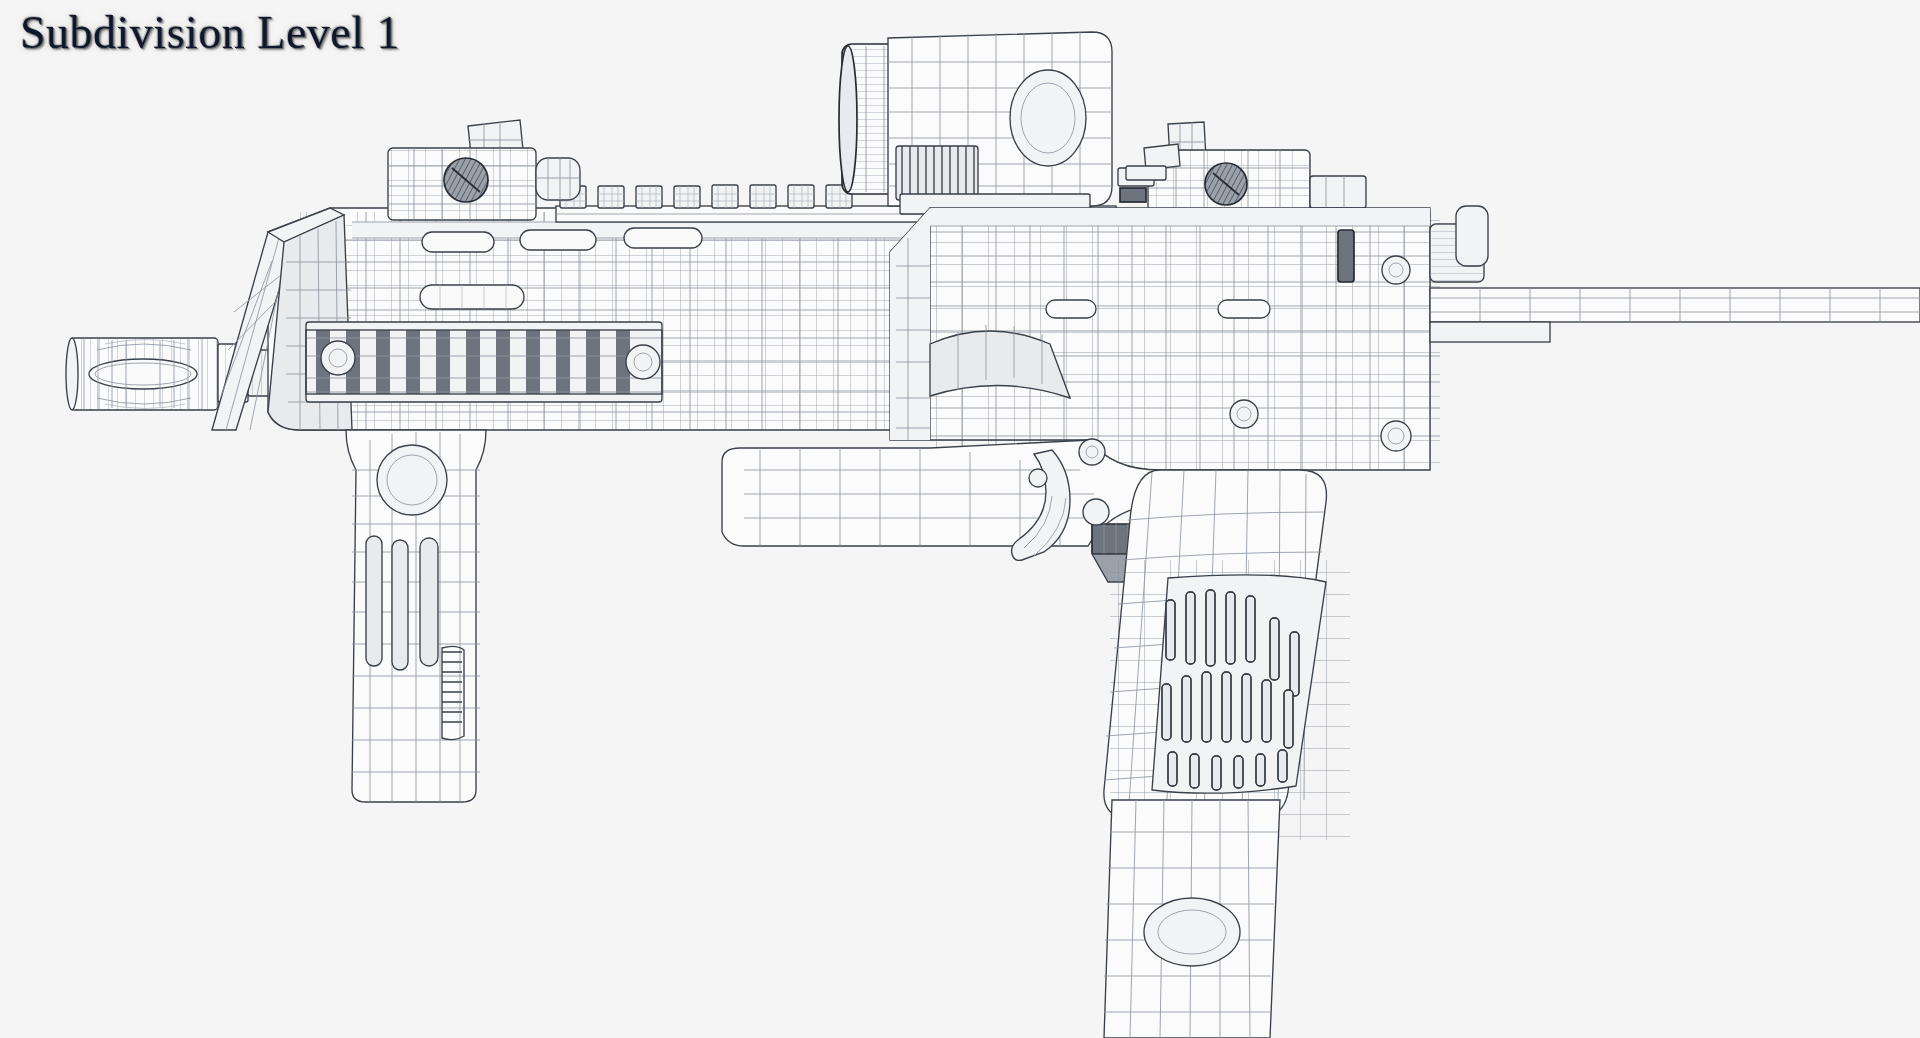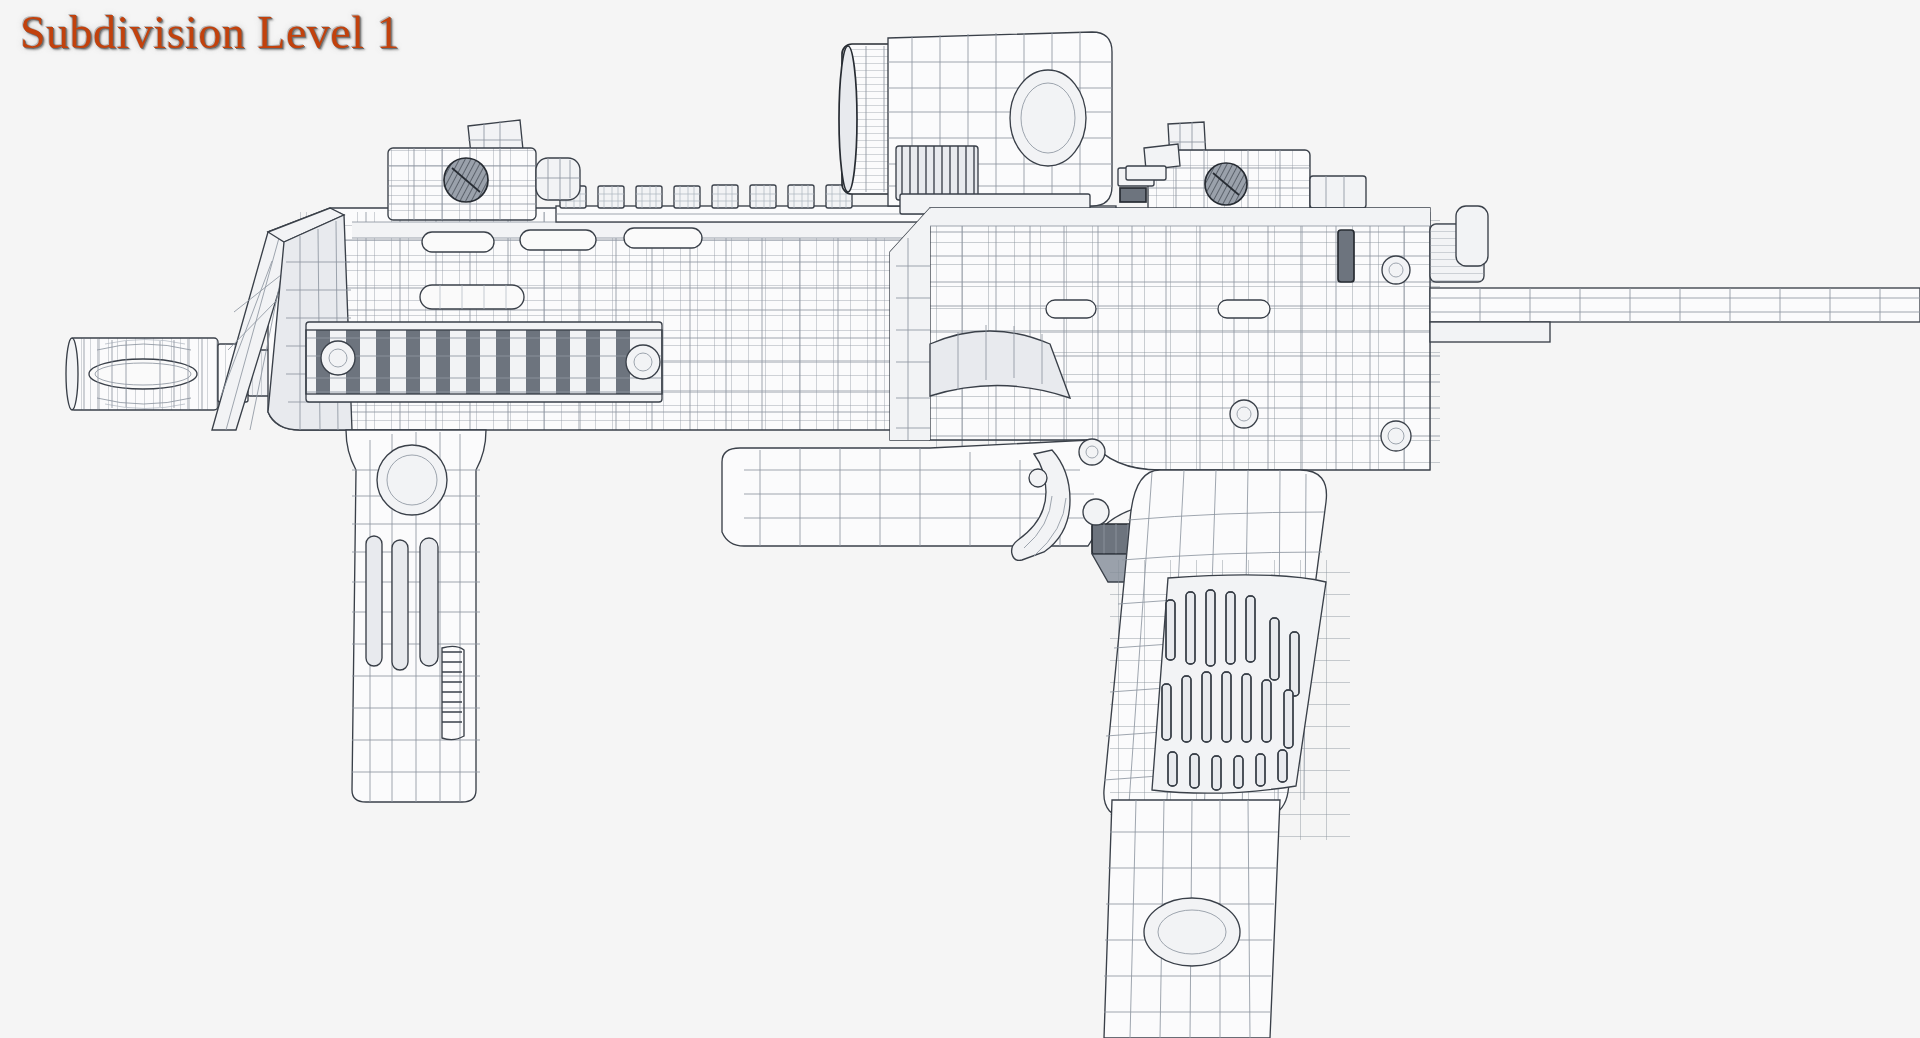--- a/index.html
+++ b/index.html
@@ -506,15 +506,15 @@
 
       <g>
         <path class="surf2" d="M1144 148 L1178 144 L1180 166 L1146 170 Z"></path>
         <path class="wf-d" d="M1144 148 L1178 144 L1180 166 L1146 170 Z"></path>
         <rect class="surf2" x="1126" y="166" width="40" height="14" rx="2"></rect>
         <rect class="wf-d" x="1126" y="166" width="40" height="14" rx="2"></rect>
       </g>
     </svg>
   </div>
 
-  <div id="overlay-title" style="color: #c2410c;">Subdivision Level 1</div>
+  <div id="overlay-title" style="color: #0f172a;">Subdivision Level 1</div>
 
 </div>
 
 </body></html>

